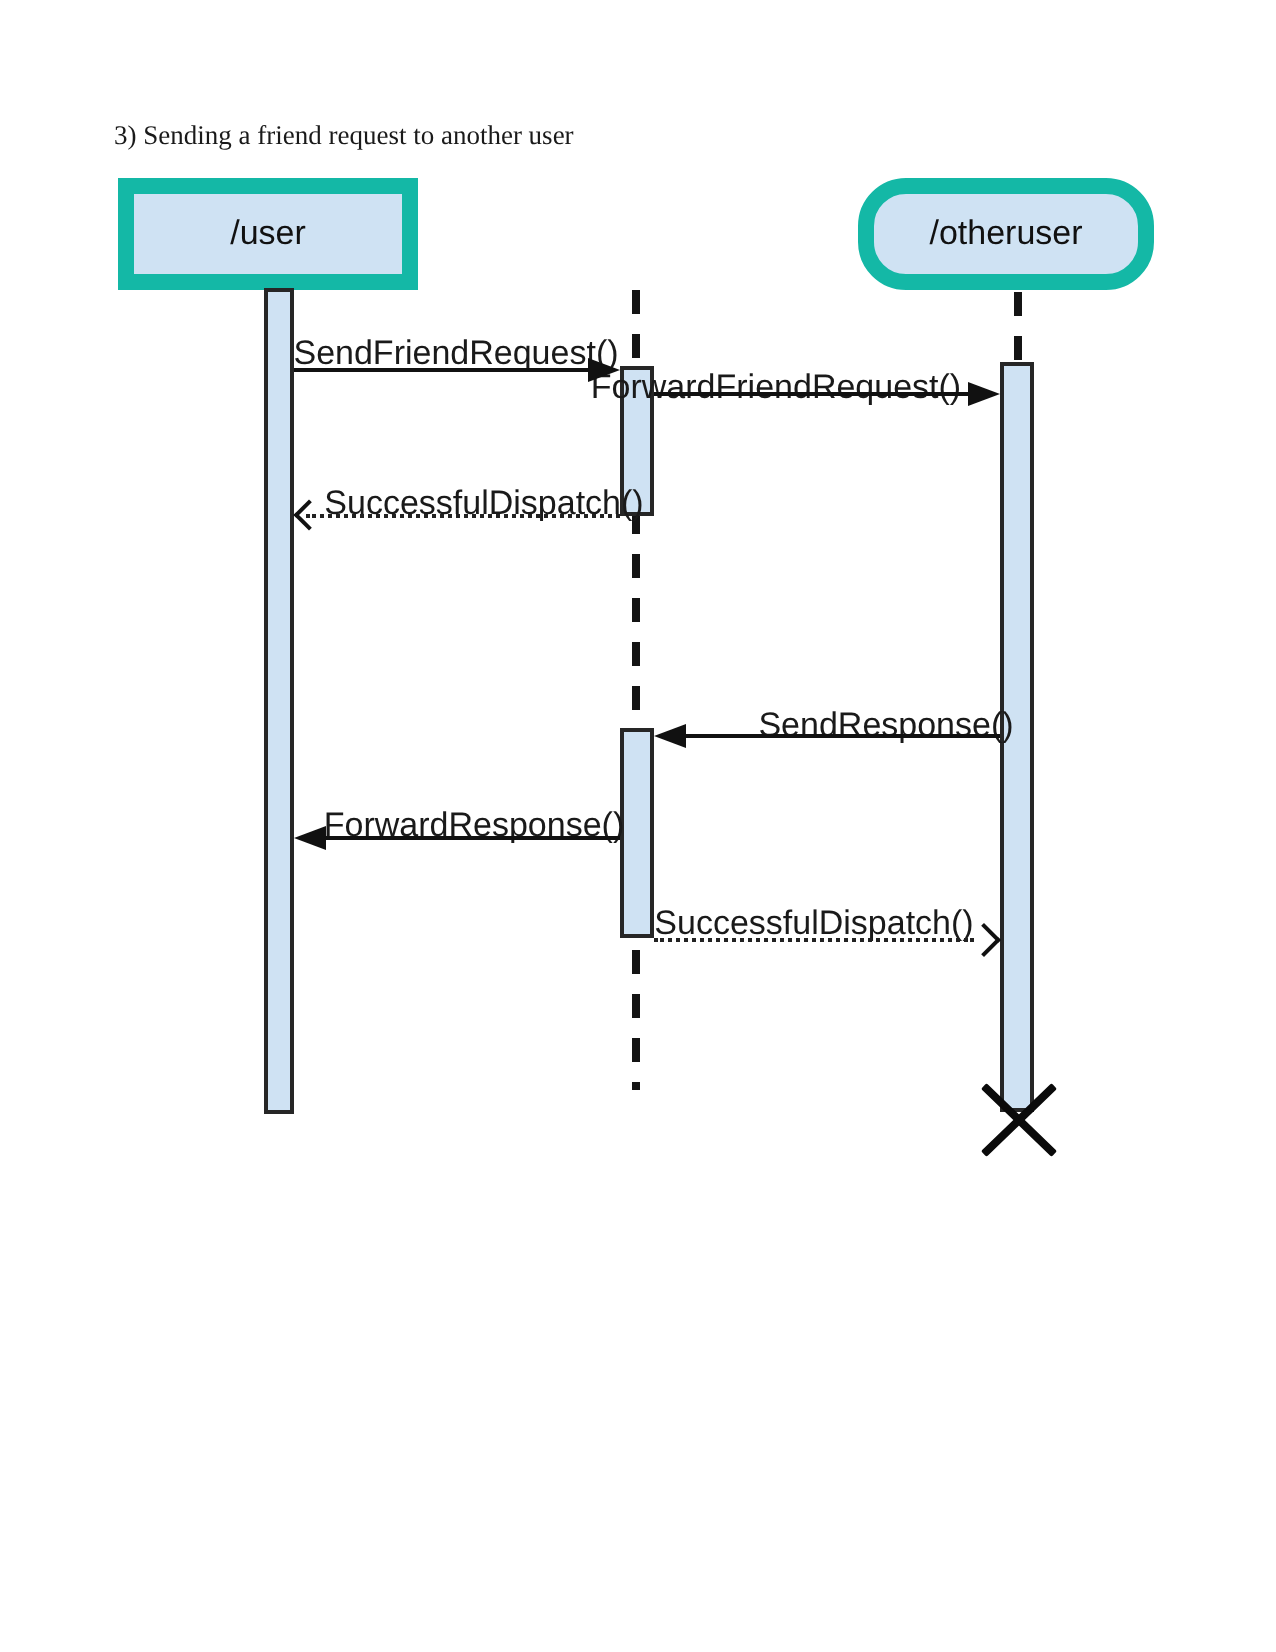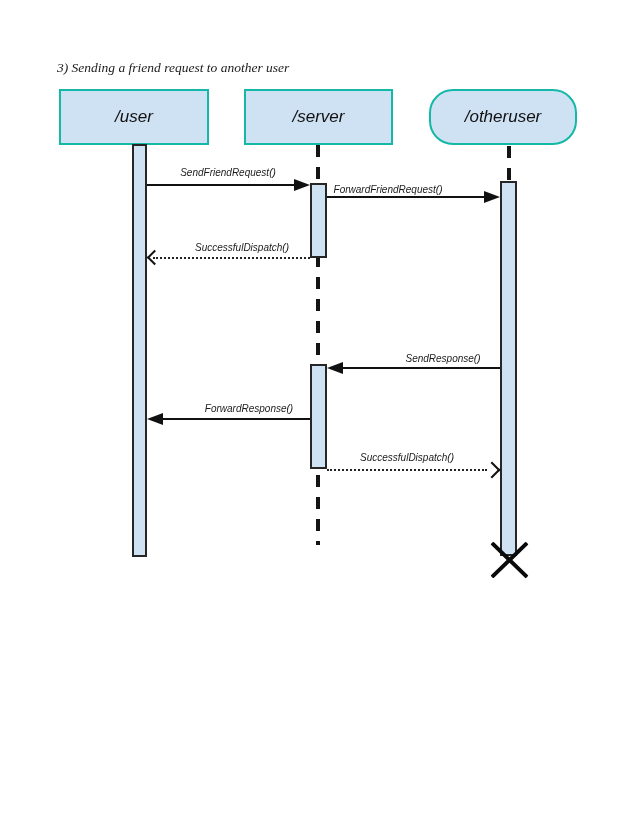--- a/index.html
+++ b/index.html
@@ -1,27 +1,27 @@
 <!DOCTYPE html>
 <html><head>
 <meta charset="utf-8">
 <style>
   html,body { margin:0; padding:0; background:#ffffff; }
   .page {
     position:relative; width:638px; height:699px; background:#ffffff;
-    overflow:hidden; font-family:"Liberation Sans", sans-serif;font-style:italic;
+    overflow:hidden; font-family:"Liberation Sans", sans-serif;
   }
   .doc-title {
     position:absolute; left:57px; top:60px;
     font-family:"Liberation Serif", serif; font-size:13.5px; color:#1a1a1a;
     white-space:nowrap;
   }
   .actor {
     position:absolute; top:89px; height:56px; box-sizing:border-box;
-    background:#cfe2f3; border:2px solid #14b8a6;
+    background:#cfe2f3; border:8px solid #14b8a6;
     display:flex; align-items:center; justify-content:center;
     font-size:17px; color:#111111; z-index:2;
   }
   .actor-user      { left:59px;  width:150px; }
   .actor-server    { left:244px; width:149px; }
   .actor-otheruser { left:429px; width:148px;border-radius:24px; }
   .lifeline {
     position:absolute; width:4px; z-index:1;
     background:repeating-linear-gradient(to bottom, #141414 0px, #141414 12px, transparent 12px, transparent 22px);
   }
@@ -30,21 +30,21 @@
   .activation {
     position:absolute; box-sizing:border-box; z-index:3;
     background:#cfe2f3; border:2px solid #262626;
   }
   .bar-user      { left:132px; top:144px; width:15px; height:413px; }
   .bar-server-1  { left:310px; top:183px; width:17px; height:75px;  }
   .bar-server-2  { left:310px; top:364px; width:17px; height:105px; }
   .bar-otheruser { left:500px; top:181px; width:17px; height:375px; }
   .msg-label {
     position:absolute; z-index:4; transform:translateX(-50%);
-    font-size:10px; color:#1a1a1a; white-space:nowrap;
+    font-size:17px; color:#1a1a1a; white-space:nowrap;
   }
   .msg-line { position:absolute; z-index:4; height:0; border-top:2px solid #111111; }
   .msg-line.dotted { border-top:2px dotted #222222; }
   .head-right {
     position:absolute; z-index:5; width:0; height:0;
     border-left:16px solid #111111; border-top:6px solid transparent; border-bottom:6px solid transparent;
   }
   .head-left {
     position:absolute; z-index:5; width:0; height:0;
     border-right:16px solid #111111; border-top:6px solid transparent; border-bottom:6px solid transparent;
@@ -72,23 +72,20 @@
 <div class="page">
 
   <div class="doc-title">3) Sending a friend request to another user</div>
 
   <div class="lifeline lifeline-server"></div>
   <div class="lifeline lifeline-otheruser"></div>
 
   <div class="actor actor-user">
     <span>/user</span>
   </div>
-  <div class="actor actor-server">
-    <span>/server</span>
-  </div>
   <div class="actor actor-otheruser">
     <span>/otheruser</span>
   </div>
 
   <div class="activation bar-user"></div>
   <div class="activation bar-server-1"></div>
   <div class="activation bar-server-2"></div>
   <div class="activation bar-otheruser"></div>
 
   <div class="msg-label" style="left:228px; top:167px;">SendFriendRequest()</div>
@@ -100,21 +97,21 @@
   <div class="head-right" style="left:484px; top:191px;"></div>
 
   <div class="msg-label" style="left:242px; top:242px;">SuccessfulDispatch()</div>
   <div class="msg-line dotted" style="left:153px; top:257px; width:157px;"></div>
   <div class="chev-left" style="left:149px; top:252px;"></div>
 
   <div class="msg-label" style="left:443px; top:353px;">SendResponse()</div>
   <div class="msg-line" style="left:343px; top:367px; width:157px;"></div>
   <div class="head-left" style="left:327px; top:362px;"></div>
 
-  <div class="msg-label" style="left:237px; top:403px;margin-left:12px;">ForwardResponse()</div>
+  <div class="msg-label" style="left:237px; top:403px;">ForwardResponse()</div>
   <div class="msg-line" style="left:163px; top:418px; width:147px;"></div>
   <div class="head-left" style="left:147px; top:413px;"></div>
 
   <div class="msg-label" style="left:407px; top:452px;">SuccessfulDispatch()</div>
   <div class="msg-line dotted" style="left:327px; top:469px; width:160px;"></div>
   <div class="chev-right" style="left:486px; top:464px;"></div>
 
   <div class="x-arm x-arm-1"></div>
   <div class="x-arm x-arm-2"></div>
 

